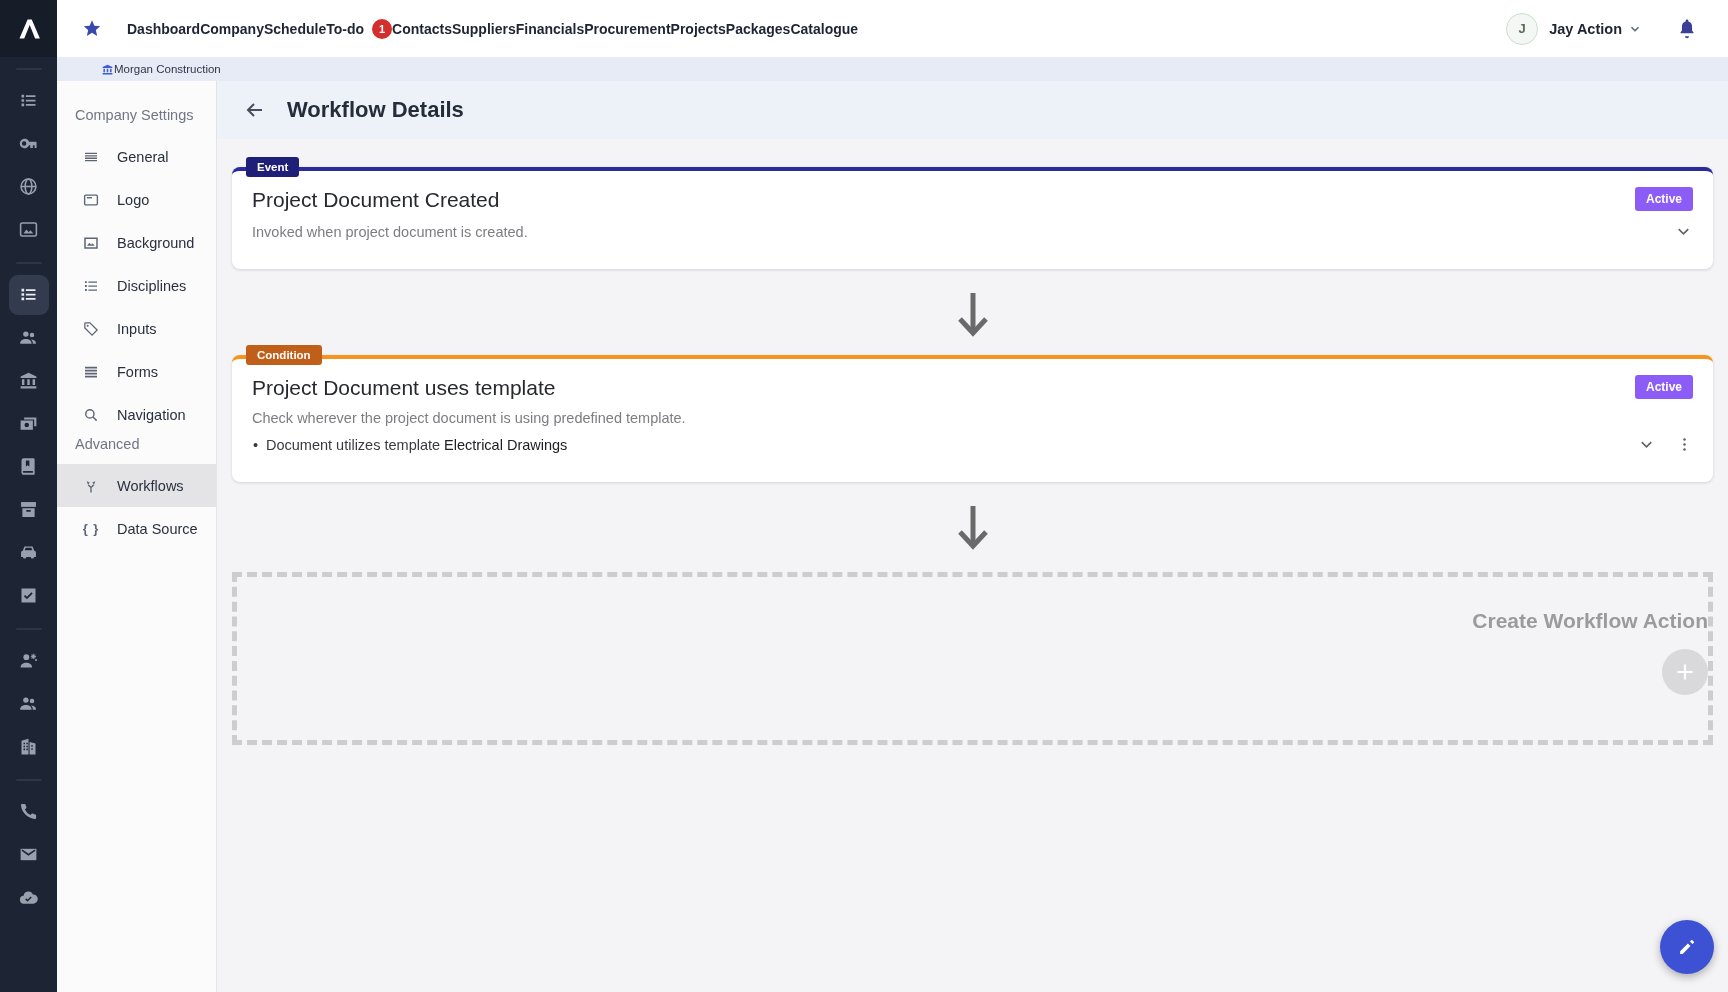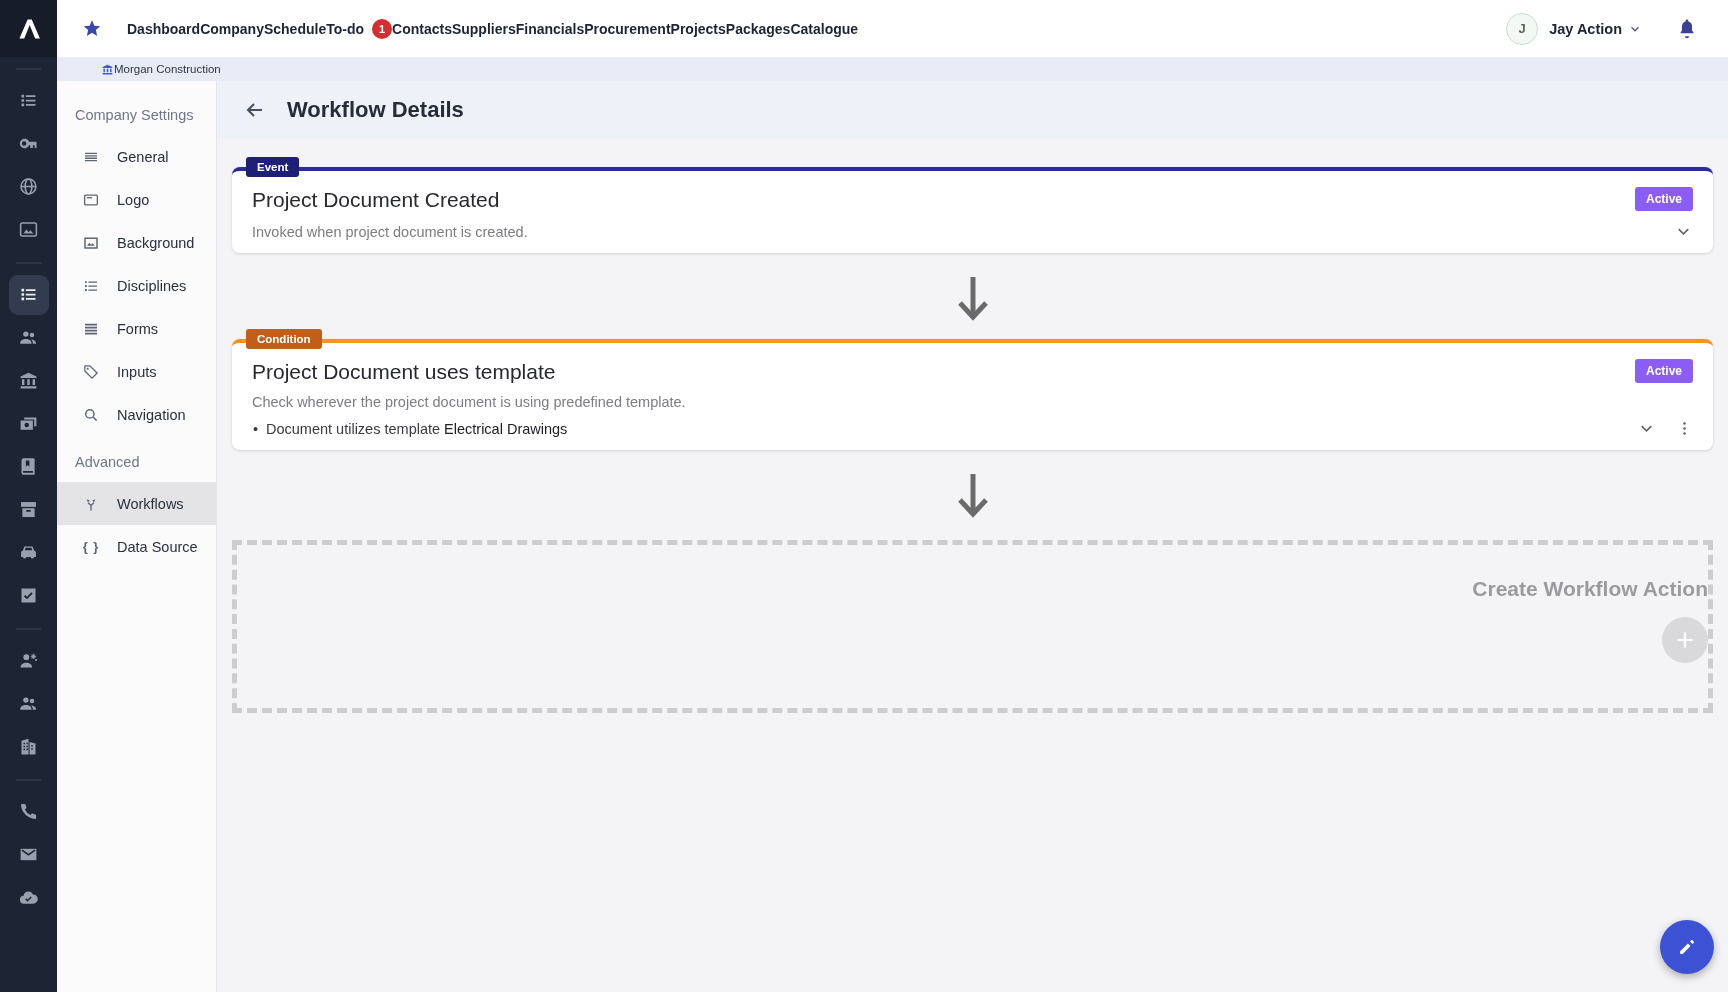--- a/index.html
+++ b/index.html
@@ -29,41 +29,41 @@
 
 .breadcrumb{height:24px;background:#e7ebf6;display:flex;align-items:center;padding-left:44px;flex-shrink:0}
 .bank-small{color:#3d5bd9;display:flex}
 .breadcrumb-text{font-size:11.5px;color:#2e3648;font-weight:500;cursor:pointer}
 
 .body-row{flex:1;display:flex;min-height:0}
 
 
 .sidebar{width:160px;background:#fbfbfc;border-right:1px solid #e4e4e8;padding-top:26px;flex-shrink:0}
 .side-heading{font-size:14.5px;color:#6f7684;padding:0 18px;margin-bottom:12px}
-.side-heading.second{margin-top:18px}
+.side-heading.second{margin-top:0}
 .side-item{height:43px;display:flex;align-items:center;gap:17px;padding:0 14px 0 25px;font-size:14.5px;color:#29303e;cursor:pointer}
 .side-item.active{background:#e4e4e7}
 .side-ic{width:18px;height:18px;color:#5d6574;display:flex;align-items:center;justify-content:center;flex-shrink:0}
 .side-ic svg{width:18px;height:18px}
 .braces{font-size:13px;font-weight:700;color:#5d6574;letter-spacing:1px}
 
 
 .main{flex:1;display:flex;flex-direction:column;min-width:0;background:#f4f4f6}
 .main-header{height:58px;background:#edf1f8;display:flex;align-items:center;gap:20px;padding-left:26px;flex-shrink:0}
 .back-btn{color:#454d5e;display:flex;cursor:pointer}
 .page-title{font-size:22px;font-weight:600;color:#252c3a}
 .content{flex:1;padding:0 15px;overflow:hidden}
 
 .card{position:relative;background:#fff;border-radius:8px;box-shadow:0 1px 3px rgba(40,40,60,.16)}
 .card.event{border-top:4px solid #2b2b9e;margin-top:28px}
 .card.condition{border-top:4px solid #f5941e;margin-top:16px}
 .tag{position:absolute;top:-14px;left:14px;color:#fff;font-size:11.5px;font-weight:700;padding:4px 11px;border-radius:3px}
 .tag.event-tag{background:#1f1f78}
 .tag.condition-tag{background:#c05f1a}
-.card-body{padding:16px 20px 12px}
+.card-body{padding:16px 20px 28px}
 .title-row{display:flex;align-items:flex-start}
 .card-title{font-size:21px;font-weight:500;color:#27292e;line-height:26px}
 .active-badge{margin-left:auto;background:#8b5cf6;color:#fff;font-size:12px;font-weight:700;padding:5px 11px;border-radius:3px}
 .desc-row{display:flex;align-items:center;margin-top:9px}
 .card-desc{font-size:14.5px;color:#7d7d82}
 .controls{margin-left:auto;display:flex;align-items:center;gap:20px;color:#5f6368}
 .ctrl{display:flex;cursor:pointer}
 .bullet-row{display:flex;align-items:center;margin-top:9px}
 .bullet{font-size:14.5px;color:#3a3a40;padding-left:14px;position:relative}
 .bullet::before{content:"\2022";position:absolute;left:1px;color:#3a3a40}
@@ -308,36 +308,36 @@
         <div class="side-item">
             <span class="side-ic">
               <svg viewBox="0 0 24 24" fill="currentColor">
                 <path d="M4 5.5h2.4v2.4H4zM8.5 6h11.5v1.6H8.5zM4 10.8h2.4v2.4H4zm4.5.5h11.5v1.6H8.5zM4 16.1h2.4v2.4H4zm4.5.5h11.5v1.6H8.5z"></path>
               </svg>
             </span>
             <span>Disciplines</span>
           </div>
         <div class="side-item">
             <span class="side-ic">
-              <svg viewBox="0 0 24 24" fill="currentColor">
-                <path d="M4 5h16v2.2H4zm0 4h16v2.2H4zm0 4h16v2.2H4zm0 4h16v2.2H4z"></path>
-              </svg>
-            </span>
-            <span>Forms</span>
-          </div>
-        <div class="side-item">
-            <span class="side-ic">
               <svg viewBox="0 0 24 24">
                 <g fill="none" stroke="currentColor" stroke-width="1.7">
                   <path d="M3.8 4.8a1 1 0 0 1 1-1h5.8l9.6 9.6-6.8 6.8-9.6-9.6z"></path>
                 </g>
                 <circle cx="7.6" cy="7.6" r="1.3" fill="currentColor"></circle>
               </svg>
             </span>
             <span>Inputs</span>
+          </div>
+        <div class="side-item">
+            <span class="side-ic">
+              <svg viewBox="0 0 24 24" fill="currentColor">
+                <path d="M4 5h16v2.2H4zm0 4h16v2.2H4zm0 4h16v2.2H4zm0 4h16v2.2H4z"></path>
+              </svg>
+            </span>
+            <span>Forms</span>
           </div>
         <div class="side-item">
             <span class="side-ic">
               <svg viewBox="0 0 24 24">
                 <g fill="none" stroke="currentColor" stroke-width="1.9">
                   <circle cx="10.5" cy="10.5" r="5.5"></circle>
                   <path d="M14.8 14.8 19.5 19.5"></path>
                 </g>
               </svg>
             </span>

